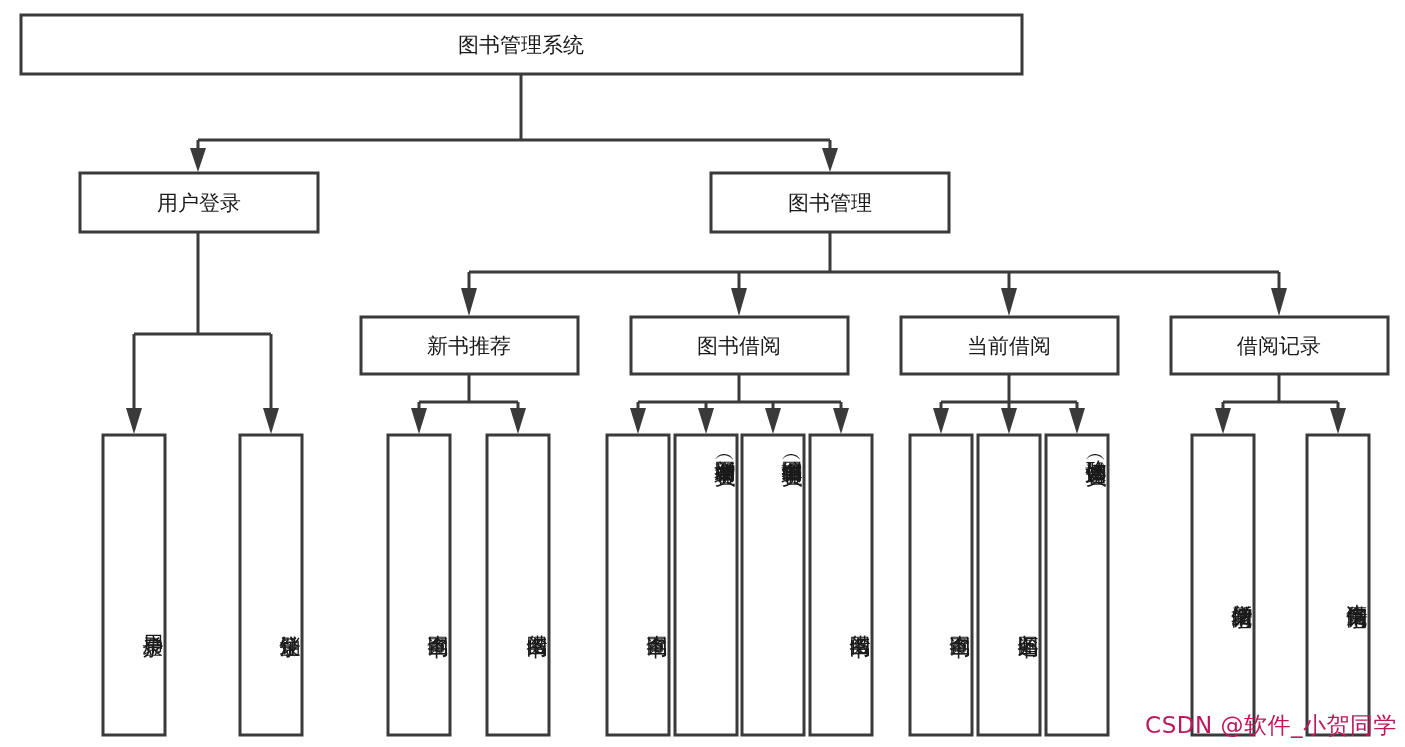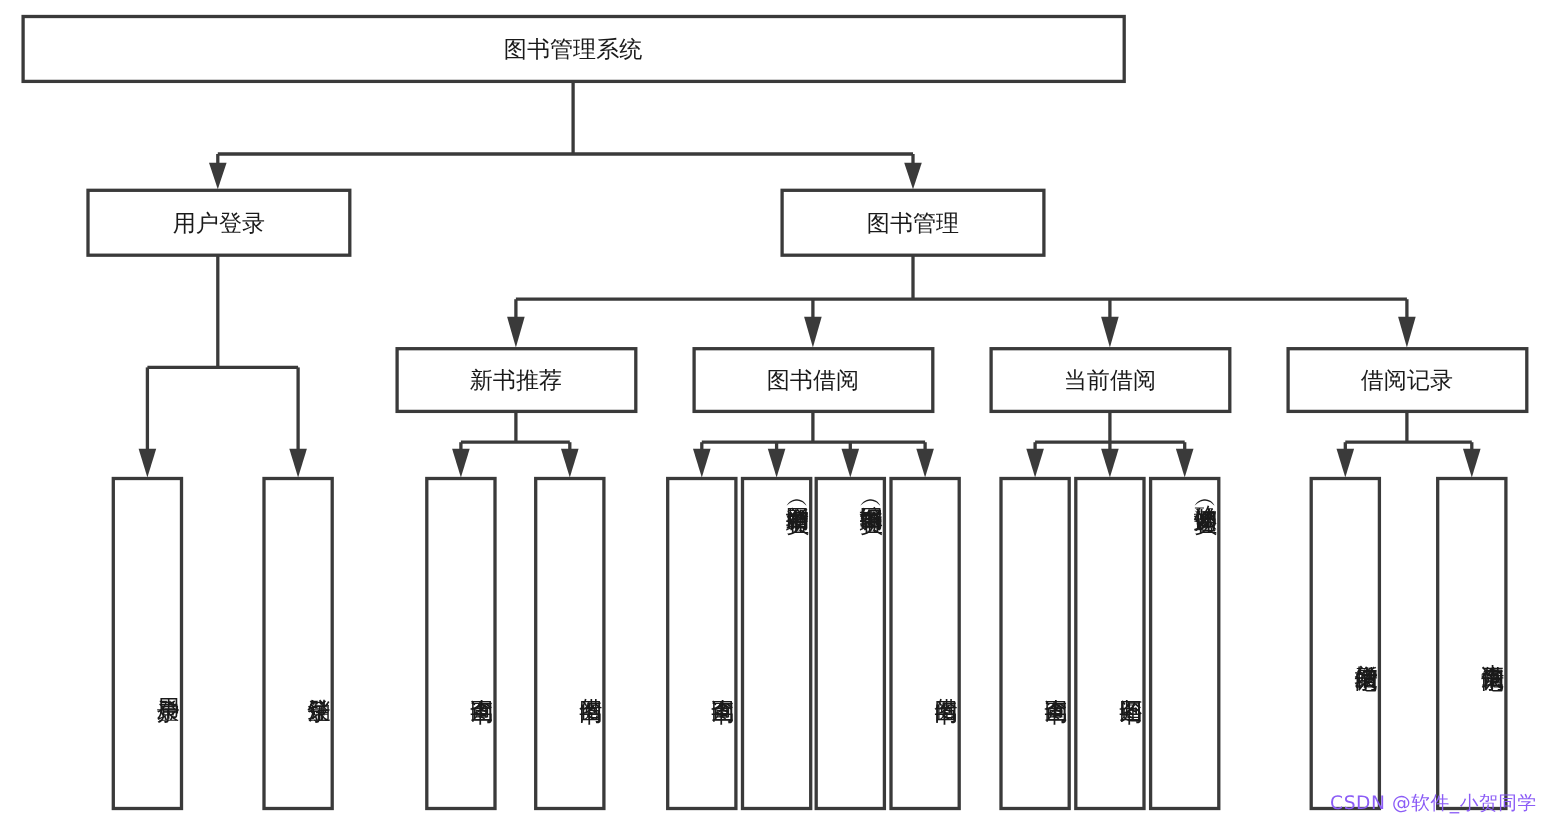--- a/index.html
+++ b/index.html
@@ -61,22 +61,22 @@
     letter-spacing: 1px;
     text-align: start;
     white-space: nowrap;
     pointer-events: none;
   }
   .watermark {
     position: absolute;
     right: 8px;
     bottom: 6px;
     font-family: "DejaVu Sans", "Liberation Sans", sans-serif;
-    font-size: 17px;
-    color: #8b5cf6;
+    font-size: 23px;
+    color: #be185d;
     letter-spacing: 0.5px;
     white-space: nowrap;
     margin-left: 19px;
   }
 </style>
 </head>
 <body>
 
 <div id="diagram-root">
 

